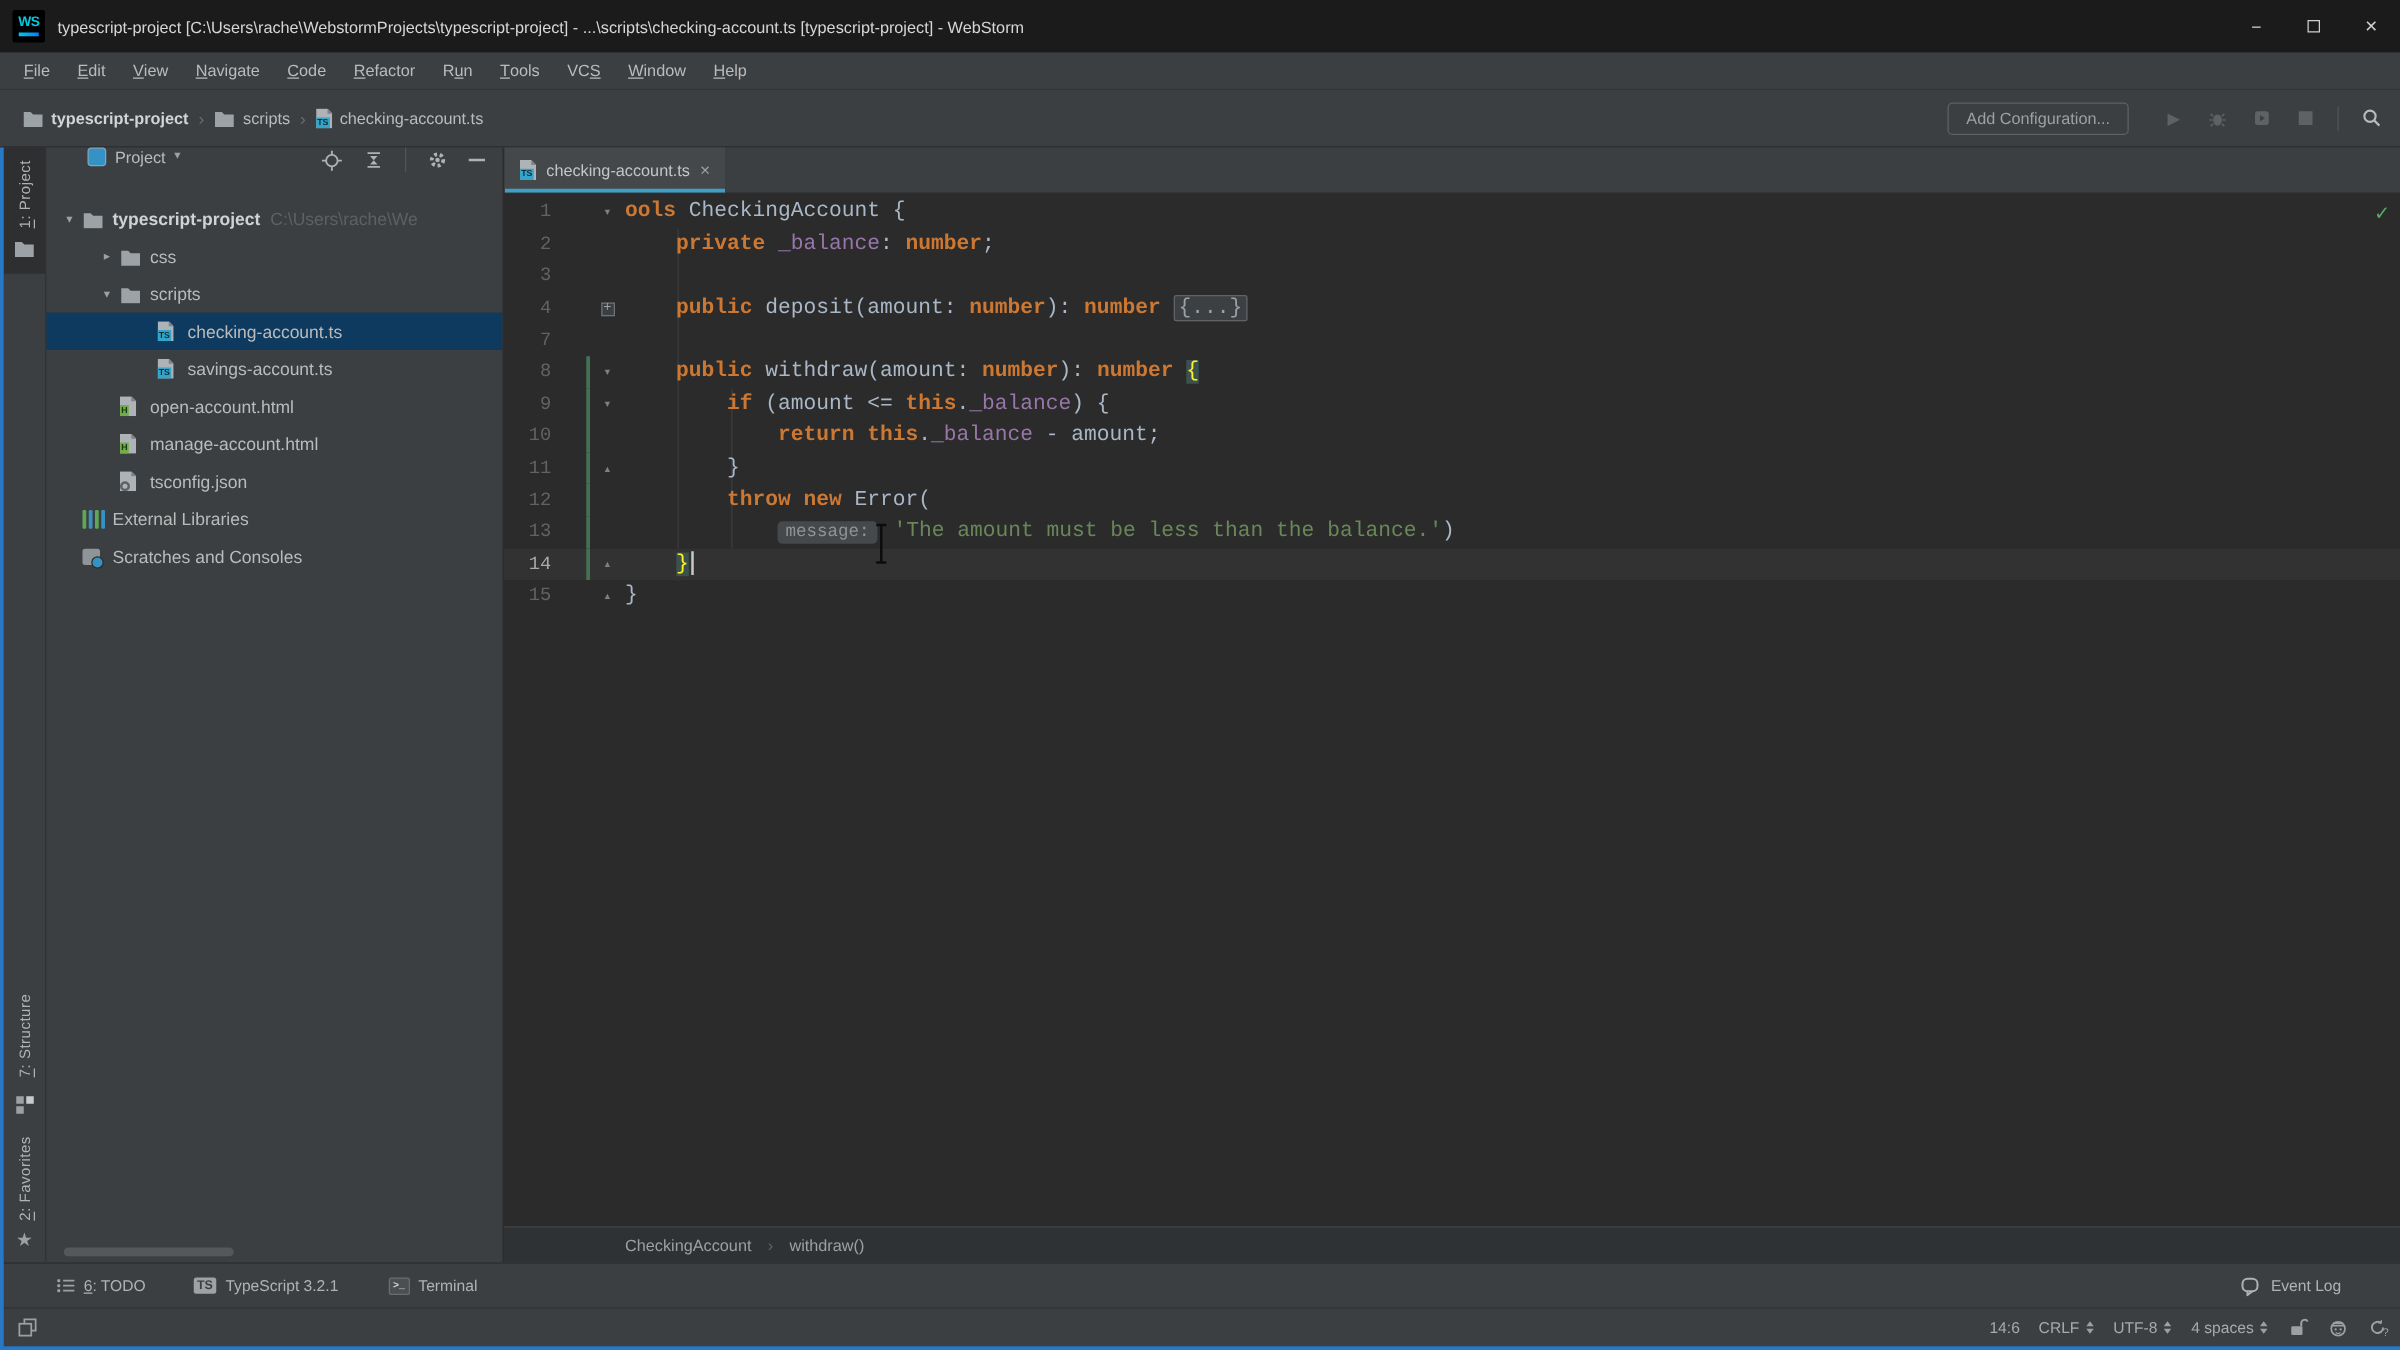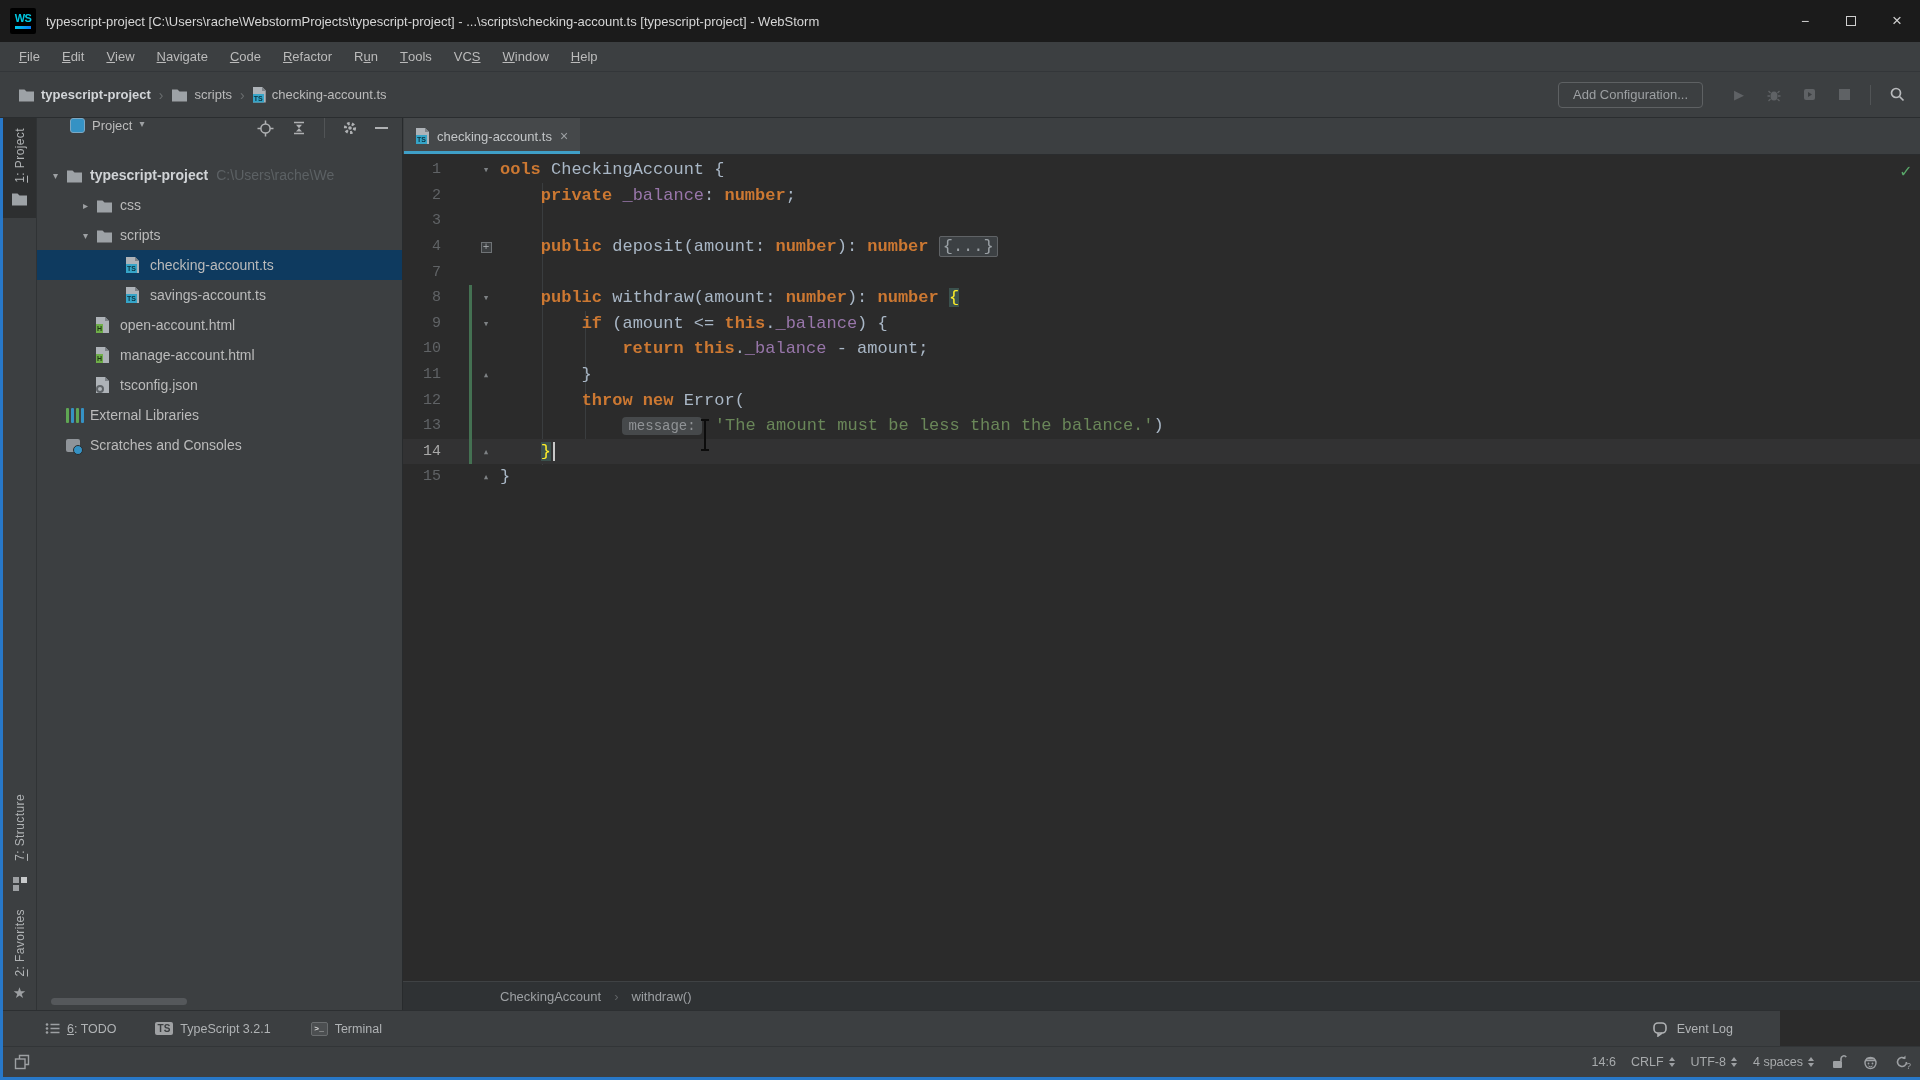--- a/index.html
+++ b/index.html
@@ -106,21 +106,21 @@
   .tk-hint { background:#46494b; color:#909396; border-radius:4px; padding:1px 6px; font-size:14px; margin-right:3px; }
   .tk-brace { background:#3b514d; color:#ffef28; }
   .caret { display:inline-block; width:2px; height:19px; background:#c8c8c8; margin-left:2px; vertical-align:middle; }
   .check { position:absolute; top:5px; right:9px; color:#59a869; font-size:18px; font-weight:bold; }
   .ibeam { position:absolute; left:296px; top:263px; }
 
   .bcrumb { height:29px; background:#2f3234; border-top:1px solid #3f4244; display:flex; align-items:center; padding-left:97px; gap:13px; font-size:13px; color:#9da0a3; flex:none;text-align:center; }
   .bcsep { color:#606366; }
 
   
-  .bottombar { position:absolute; top:1010px; left:0; width:1780px; height:36px; background:#3c3f41; border-top:1px solid #2c2f31; display:flex; align-items:center; font-size:12.5px; color:#b0b3b5; z-index:4; }
+  .bottombar { position:absolute; top:1010px; left:0; width:1920px; height:36px; background:#3c3f41; border-top:1px solid #2c2f31; display:flex; align-items:center; font-size:12.5px; color:#b0b3b5; z-index:4; }
   .bb-group { display:flex; align-items:center; gap:7px; }
   .tsbadge { background:#9fa1a3; color:#3c3f41; font-weight:bold; font-size:10px; padding:1px 3px; border-radius:2px; }
   .term-ico { width:17px; height:14px; background:#4c4f51; border:1px solid #6a6d6f; border-radius:2px; color:#d6d6d6; font:bold 8px/12px "Liberation Mono",monospace; text-align:center; }
   .eventlog { margin-left:auto; margin-right:47px; display:flex; align-items:center; gap:8px; }
 
   .statusbar { position:absolute; top:1046px; left:0; width:1920px; height:31px; background:#3c3f41; border-top:1px solid #323537; display:flex; align-items:center; font-size:12.5px; color:#a7aaac; padding:0 8px 0 14px; z-index:4; }
   .sb-right { margin-left:auto; display:flex; align-items:center; gap:15px;justify-content:center; }
   .sb-item { display:flex; align-items:center; gap:4px; }
 </style>
 </head>

